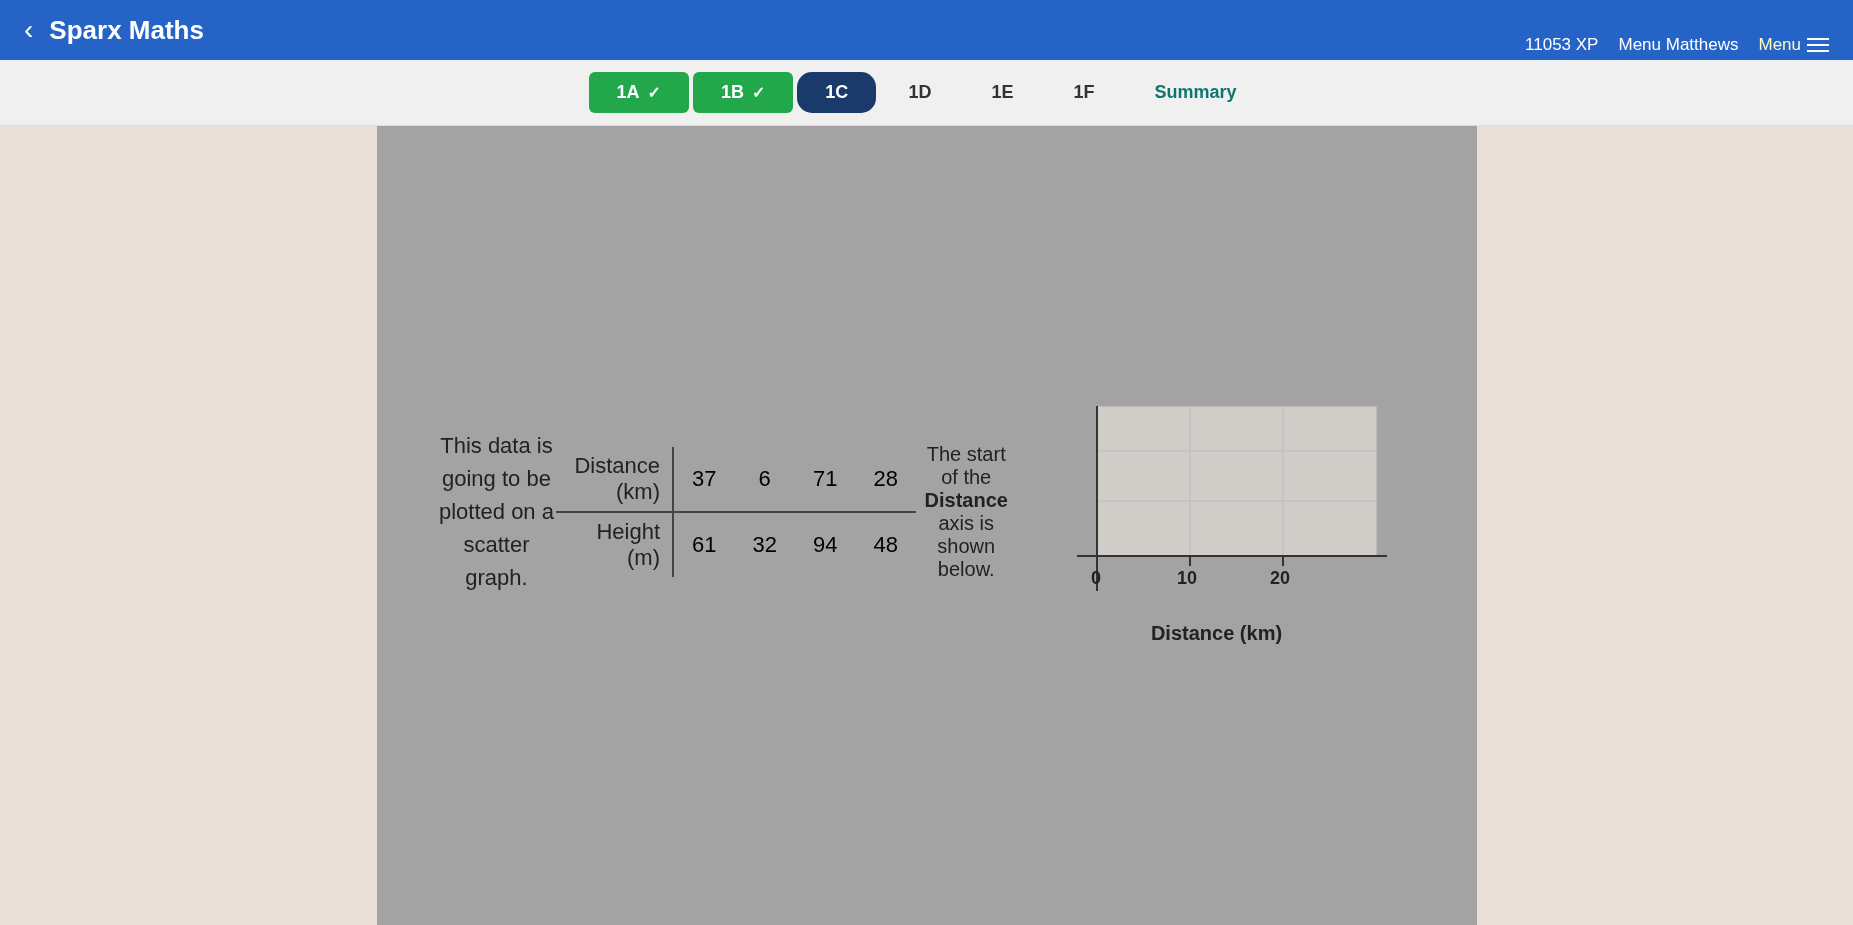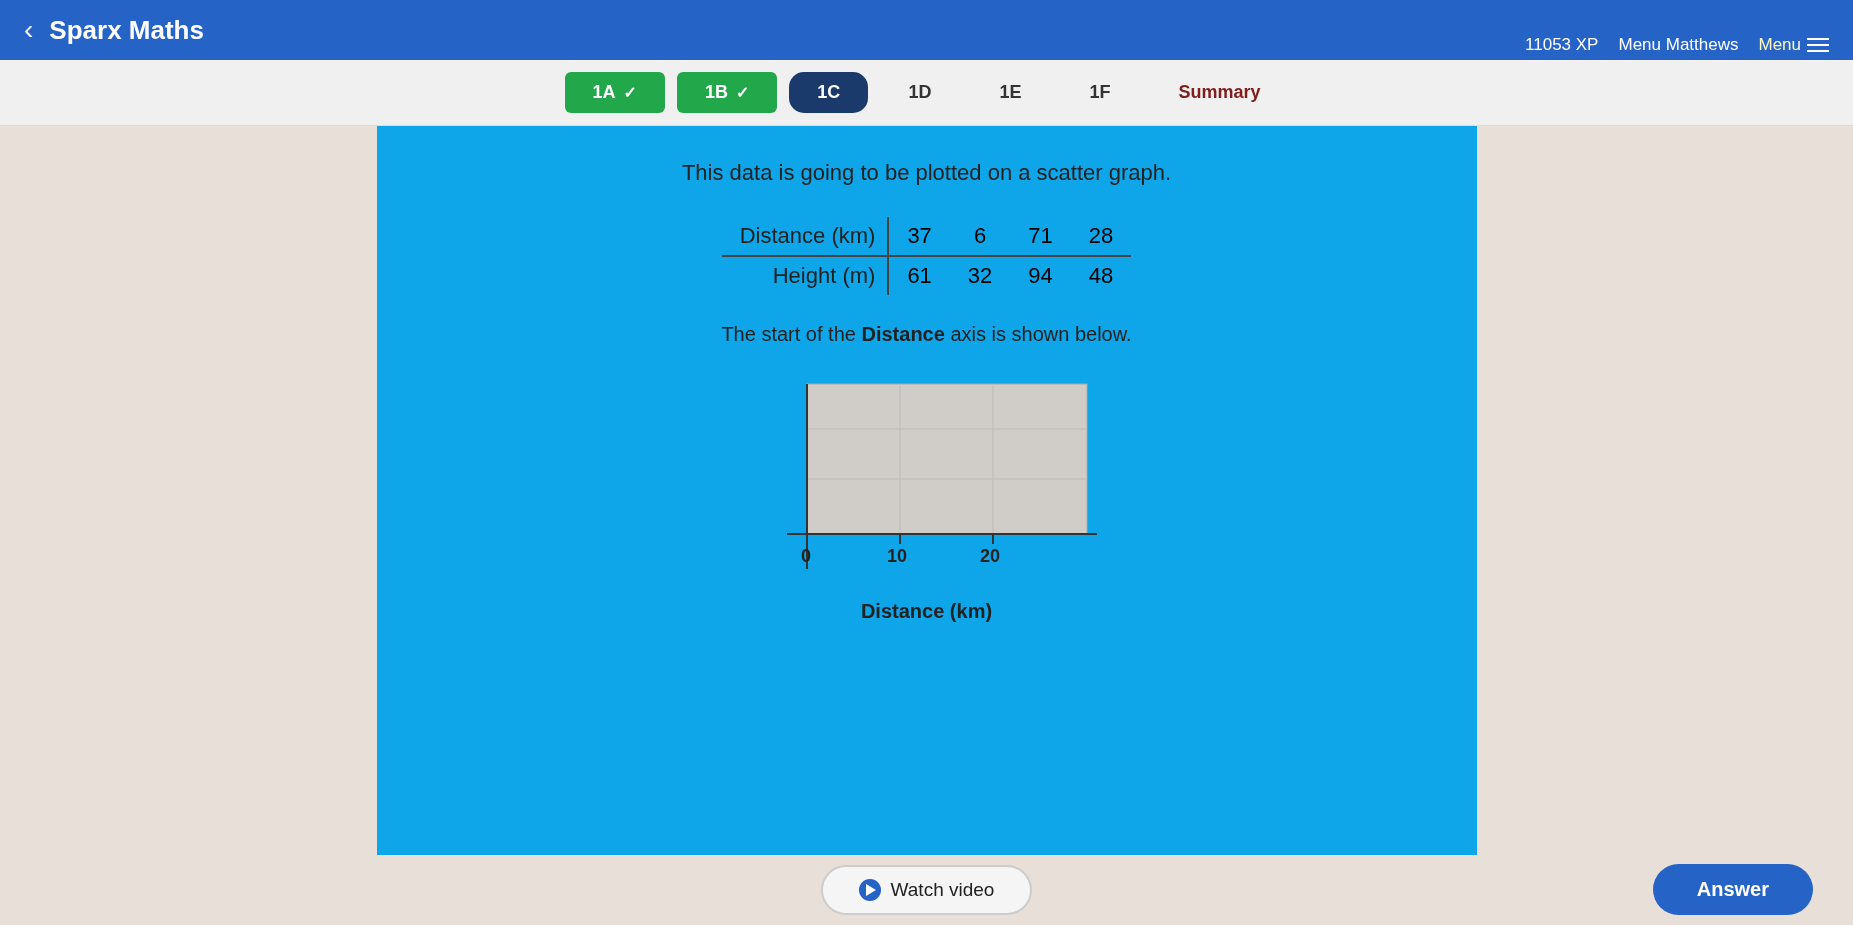--- a/index.html
+++ b/index.html
@@ -69,21 +69,21 @@
       height: 2px;
       background: white;
     }
 
     
     .tab-bar {
       background: #f0f0f0;
       display: flex;
       align-items: center;
       justify-content: center;
-      gap: 12px;
+      gap: 4px;
       padding: 12px 0;
       flex-shrink: 0;
       border-bottom: 1px solid #ddd;
     }
     .tab {
       padding: 10px 28px;
       border-radius: 6px;
       font-size: 18px;
       font-weight: 600;
       cursor: pointer;
@@ -99,43 +99,43 @@
       background: #1a3a6b;
       color: white;
       border-radius: 15px;
     }
     .tab-inactive {
       background: transparent;
       color: #333;
     }
     .tab-summary {
       background: transparent;
-      color: #7f1d1d;
+      color: #0f766e;
       font-weight: 600;
     }
     .checkmark {
       font-size: 16px;
     }
 
     
     .main-content {
       flex: 1;
       background: #e8e0d8;
       display: flex;
       justify-content: center;
       overflow: hidden;
       position: relative;
     }
     .content-panel {
-      background: #0ea5e9;
+      background: #a3a3a3;
       width: 1100px;
       height: 100%;
       padding: 30px 60px;
       display: flex;
-      flex-direction: column;
+      flex-direction: row;
       align-items: center;
       overflow: hidden;
     }
 
     .question-text {
       font-size: 22px;
       color: #222;
       text-align: center;
       margin-bottom: 28px;
       line-height: 1.5;
@@ -355,22 +355,13 @@
 
         <text x="74" y="188" font-size="18" fill="#222" font-family="Arial" font-weight="600">0</text>
         <text x="160" y="188" font-size="18" fill="#222" font-family="Arial" font-weight="600">10</text>
         <text x="253" y="188" font-size="18" fill="#222" font-family="Arial" font-weight="600">20</text>
       </svg>
       <div class="distance-axis-label">Distance (km)</div>
     </div>
 
   </div>
 
-  <div class="bottom-bar">
-    <button class="watch-video-btn">
-      <div class="play-icon">
-        <div class="play-triangle"></div>
-      </div>
-      <span>Watch video</span>
-    </button>
-    <button class="answer-btn">Answer</button>
-  </div>
 </div>
 
 </body></html>

